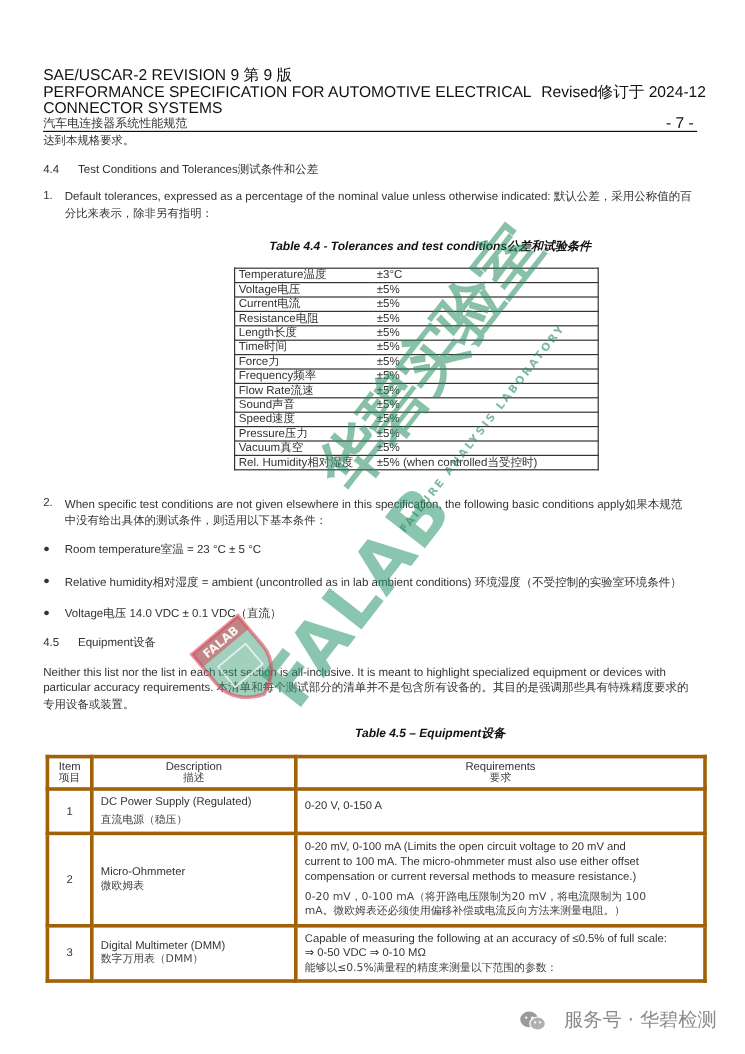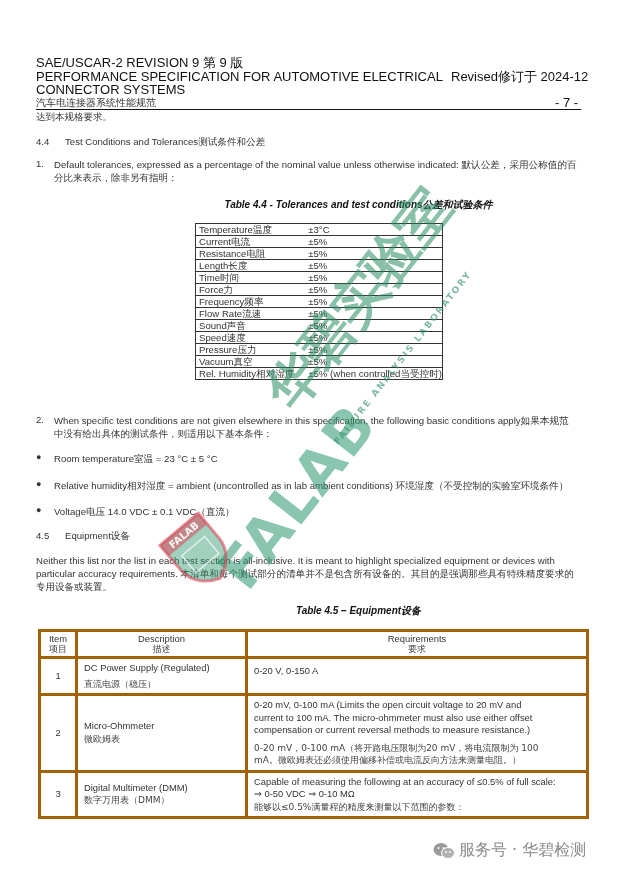--- a/index.html
+++ b/index.html
@@ -11,21 +11,21 @@
     .hdr { font-size: 13px; color: #111; line-height: 14px; }
     .hdr-rule { position: absolute; left: 36px; width: 545px; height: 1px; background: #111; }
     .cn-small { font-family: "DejaVu Sans", sans-serif; font-size: 9.5px; color: #333; }
     .body-text { font-size: 9.6px; color: #333; line-height: 14px; }
     .sec-num { display: inline-block; width: 29px; }
     .list-num { position: absolute; font-size: 9.6px; color: #333; }
     .bullet { position: absolute; font-size: 9px; color: #333; }
     .caption { font-weight: bold; font-style: italic; font-size: 10px; color: #111; text-align: center; padding-left: 48px; }
 
     
-    .t44 { position: absolute; left: 195px; top: 223px; border-collapse: collapse; width: 248px; }
+    .t44 { position: absolute; left: 195px; top: 223px; border-collapse: collapse; width: 304px; }
     .t44 td { border: 1px solid #333; font-size: 9.6px; color: #333; height: 11px; line-height: 11px; padding: 0 0 0 3px; white-space: nowrap; }
     .t44 td.c1 { width: 112px; border-right: none; }
     .t44 td.c2 { border-left: none; }
 
     
     .t45 { position: absolute; left: 38px; top: 629px; width: 551px; border-collapse: collapse; }
     .t45 th, .t45 td { border: 3px solid #a16207; font-size: 9.4px; color: #333; vertical-align: middle; }
     .t45 th { font-weight: normal; line-height: 11px; height: 24px; text-align: center; padding: 0; }
     .t45 td { line-height: 12.5px; padding: 3px 6px; }
     .t45 td.item { text-align: center; width: 23px; padding: 0; }
@@ -49,21 +49,21 @@
       position: absolute; left: 332px; top: 440px; transform-origin: left top; transform: rotate(-52deg);
       font-family: "DejaVu Sans", sans-serif; font-weight: bold; font-size: 9px; letter-spacing: 2px;
       color: rgba(40, 140, 100, 0.6); white-space: nowrap;
     }
     .wm-shield {
       position: absolute; left: 170px; top: 518px; width: 58px; height: 70px;
       transform: rotate(-40deg);
     }
 
     
-    .footer { position: absolute; left: 433px; top: 840px; font-family: "DejaVu Sans", sans-serif; font-size: 16px; color: #8a8a8a; display: flex; align-items: center; gap: 4px; }
+    .footer { position: absolute; left: 433px; top: 840px; font-family: "DejaVu Sans", sans-serif; font-size: 16px; color: #8a8a8a; display: flex; align-items: center; gap: 15px; }
   </style>
 </head>
 <body>
 
 <div class="abs hdr" style="left:36px; top:56px;">SAE/USCAR-2 REVISION 9 第 9 版</div>
 <div class="abs hdr" style="left:36px; top:70px;">PERFORMANCE SPECIFICATION FOR AUTOMOTIVE ELECTRICAL</div>
 <div class="abs hdr" style="left:36px; top:83px;">CONNECTOR SYSTEMS</div>
 <div class="abs hdr" style="left:451px; top:70px;">Revised修订于 2024-12</div>
 <div class="abs cn-small" style="left:36px; top:96px; color:#333; font-size:10px;">汽车电连接器系统性能规范</div>
 <div class="abs hdr" style="left:555px; top:96px;">- 7 -</div>
@@ -77,20 +77,24 @@
 <div class="list-num" style="left:36px; top:158px;">1.</div>
 <div class="abs body-text" style="left:54px; top:158px; white-space:nowrap;">Default tolerances, expressed as a percentage of the nominal value unless otherwise indicated: 默认公差，采用公称值的百</div>
 <div class="abs cn-small" style="left:54px; top:172px;">分比来表示，除非另有指明：</div>
 
 <div class="abs caption" style="left:0; width:621px; top:198px;">Table 4.4 - Tolerances and test conditions公差和试验条件</div>
 <table class="t44">
   <tbody id="t44-body">
       <tr>
         <td class="c1">Temperature温度</td>
         <td class="c2">±3°C</td>
+      </tr>
+      <tr>
+        <td class="c1">Voltage电压</td>
+        <td class="c2">±5%</td>
       </tr>
       <tr>
         <td class="c1">Current电流</td>
         <td class="c2">±5%</td>
       </tr>
       <tr>
         <td class="c1">Resistance电阻</td>
         <td class="c2">±5%</td>
       </tr>
       <tr>

